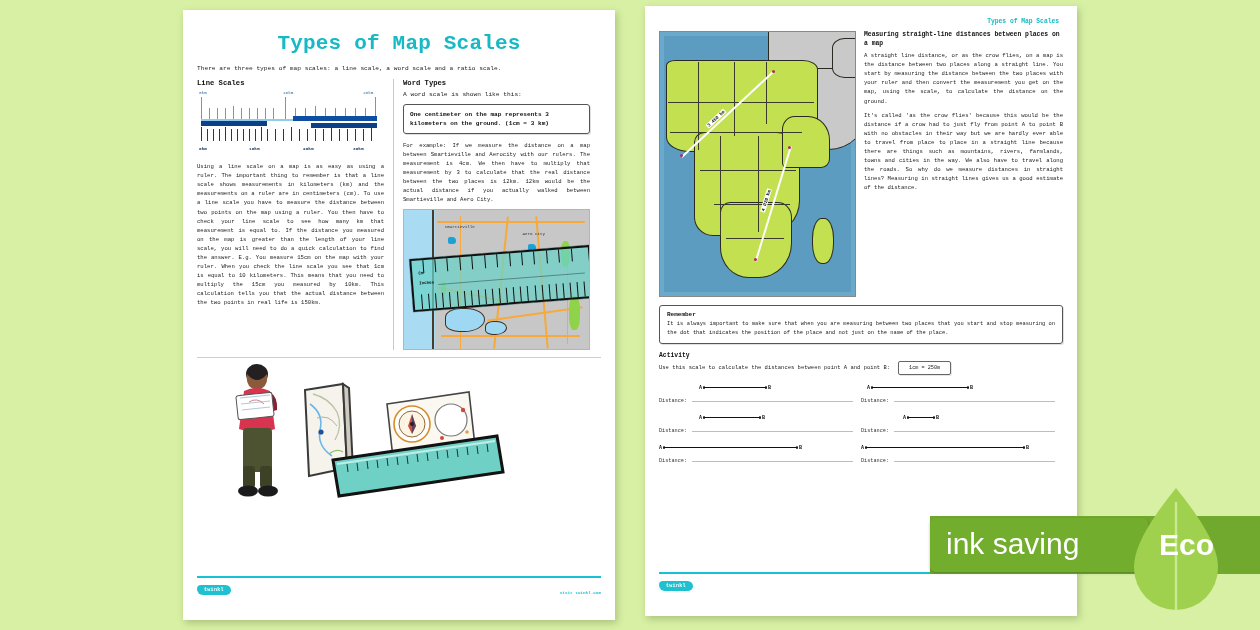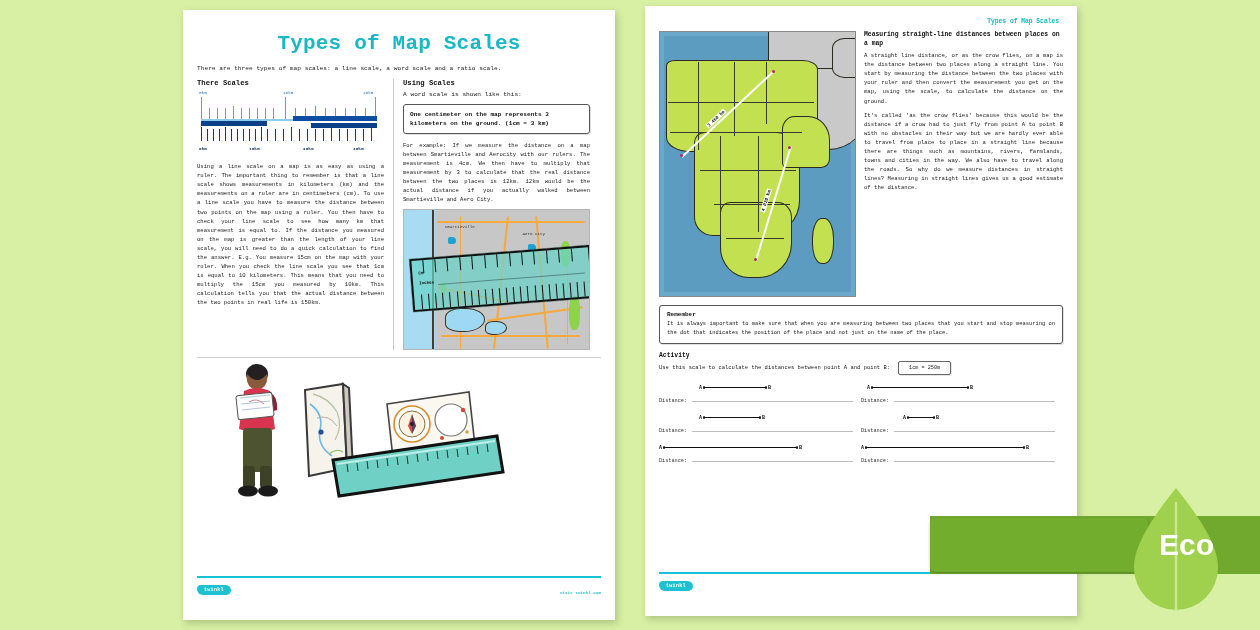--- a/index.html
+++ b/index.html
@@ -200,21 +200,21 @@
 
   <div class="sheet" id="page1">
     <div class="pad">
 
       <div class="title">Types of Map Scales</div>
       <div class="intro">There are three types of map scales: a line scale, a word scale and a ratio scale.</div>
 
       <div class="cols">
 
         <div class="colL">
-          <h3 class="sec">There Scales</h3>
+          <h3 class="sec">Line Scales</h3>
 
           <div class="linescale">
 
             <span class="ls-lbl" style="left:2px; top:0;">0km</span>
             <span class="ls-lbl" style="left:86px; top:0;">10km</span>
             <span class="ls-lbl" style="left:166px; top:0;">20km</span>
 
             <div class="tickrow" style="top:7px; height:22px;">
               <div class="tick" style="left:0;    top:0;  height:22px;"></div>
               <div class="tick" style="left:84px; top:0;  height:22px;"></div>
@@ -275,21 +275,21 @@
             <span class="ls-lbl-b" style="left:106px;top:56px;">20km</span>
             <span class="ls-lbl-b" style="left:156px;top:56px;">30km</span>
           </div>
 
           <p class="body">Using a line scale on a map is as easy as using a ruler. The important thing to remember is that a line scale shows measurements in kilometers (km) and the measurements on a ruler are in centimeters (cm). To use a line scale you have to measure the distance between two points on the map using a ruler. You then have to check your line scale to see how many km that measurement is equal to. If the distance you measured on the map is greater than the length of your line scale, you will need to do a quick calculation to find the answer. E.g. You measure 15cm on the map with your ruler. When you check the line scale you see that 1cm is equal to 10 kilometers. This means that you need to multiply the 15cm you measured by 10km. This calculation tells you that the actual distance between the two points in real life is 150km.</p>
         </div>
 
         <div class="divider"></div>
 
         <div class="colR">
-          <h3 class="sec">Using Scales</h3>
+          <h3 class="sec">Word Types</h3>
           <div class="intro" style="margin-bottom:2px;">A word scale is shown like this:</div>
 
           <div class="wordbox">One centimeter on the map represents 3 kilometers on the ground. (1cm = 3 km)</div>
 
           <p class="body">For example: If we measure the distance on a map between Smartieville and Aerocity with our rulers. The measurement is 4cm. We then have to multiply that measurement by 3 to calculate that the real distance between the two places is 12km. 12km would be the actual distance if you actually walked between Smartieville and Aero City.</p>
 
           <div class="citymap">
             <div class="sea"></div>
             <div class="coast"></div>
 
@@ -568,20 +568,21 @@
       <div class="footer">
         <div class="footline"></div>
         <span class="twinkl">twinkl</span>
       </div>
     </div>
   </div>
 
   <div id="ecobadge">
     <div class="ecoband"></div>
     <div class="ecoplate"></div>
+    <div class="ecotext">ink saving</div>
     <div class="leafwrap">
       <svg width="120" height="128" viewBox="0 0 120 128">
         <path d="M60 4 C28 44 18 66 18 84 a42 42 0 0 0 84 0 C102 66 92 44 60 4Z" fill="#9fd14f"></path>
         <path d="M60 18 L60 126" stroke="#c9e88f" stroke-width="2.4" fill="none"></path>
       </svg>
     </div>
     <div class="ecolabel">Eco</div>
   </div>
 
 </div>

